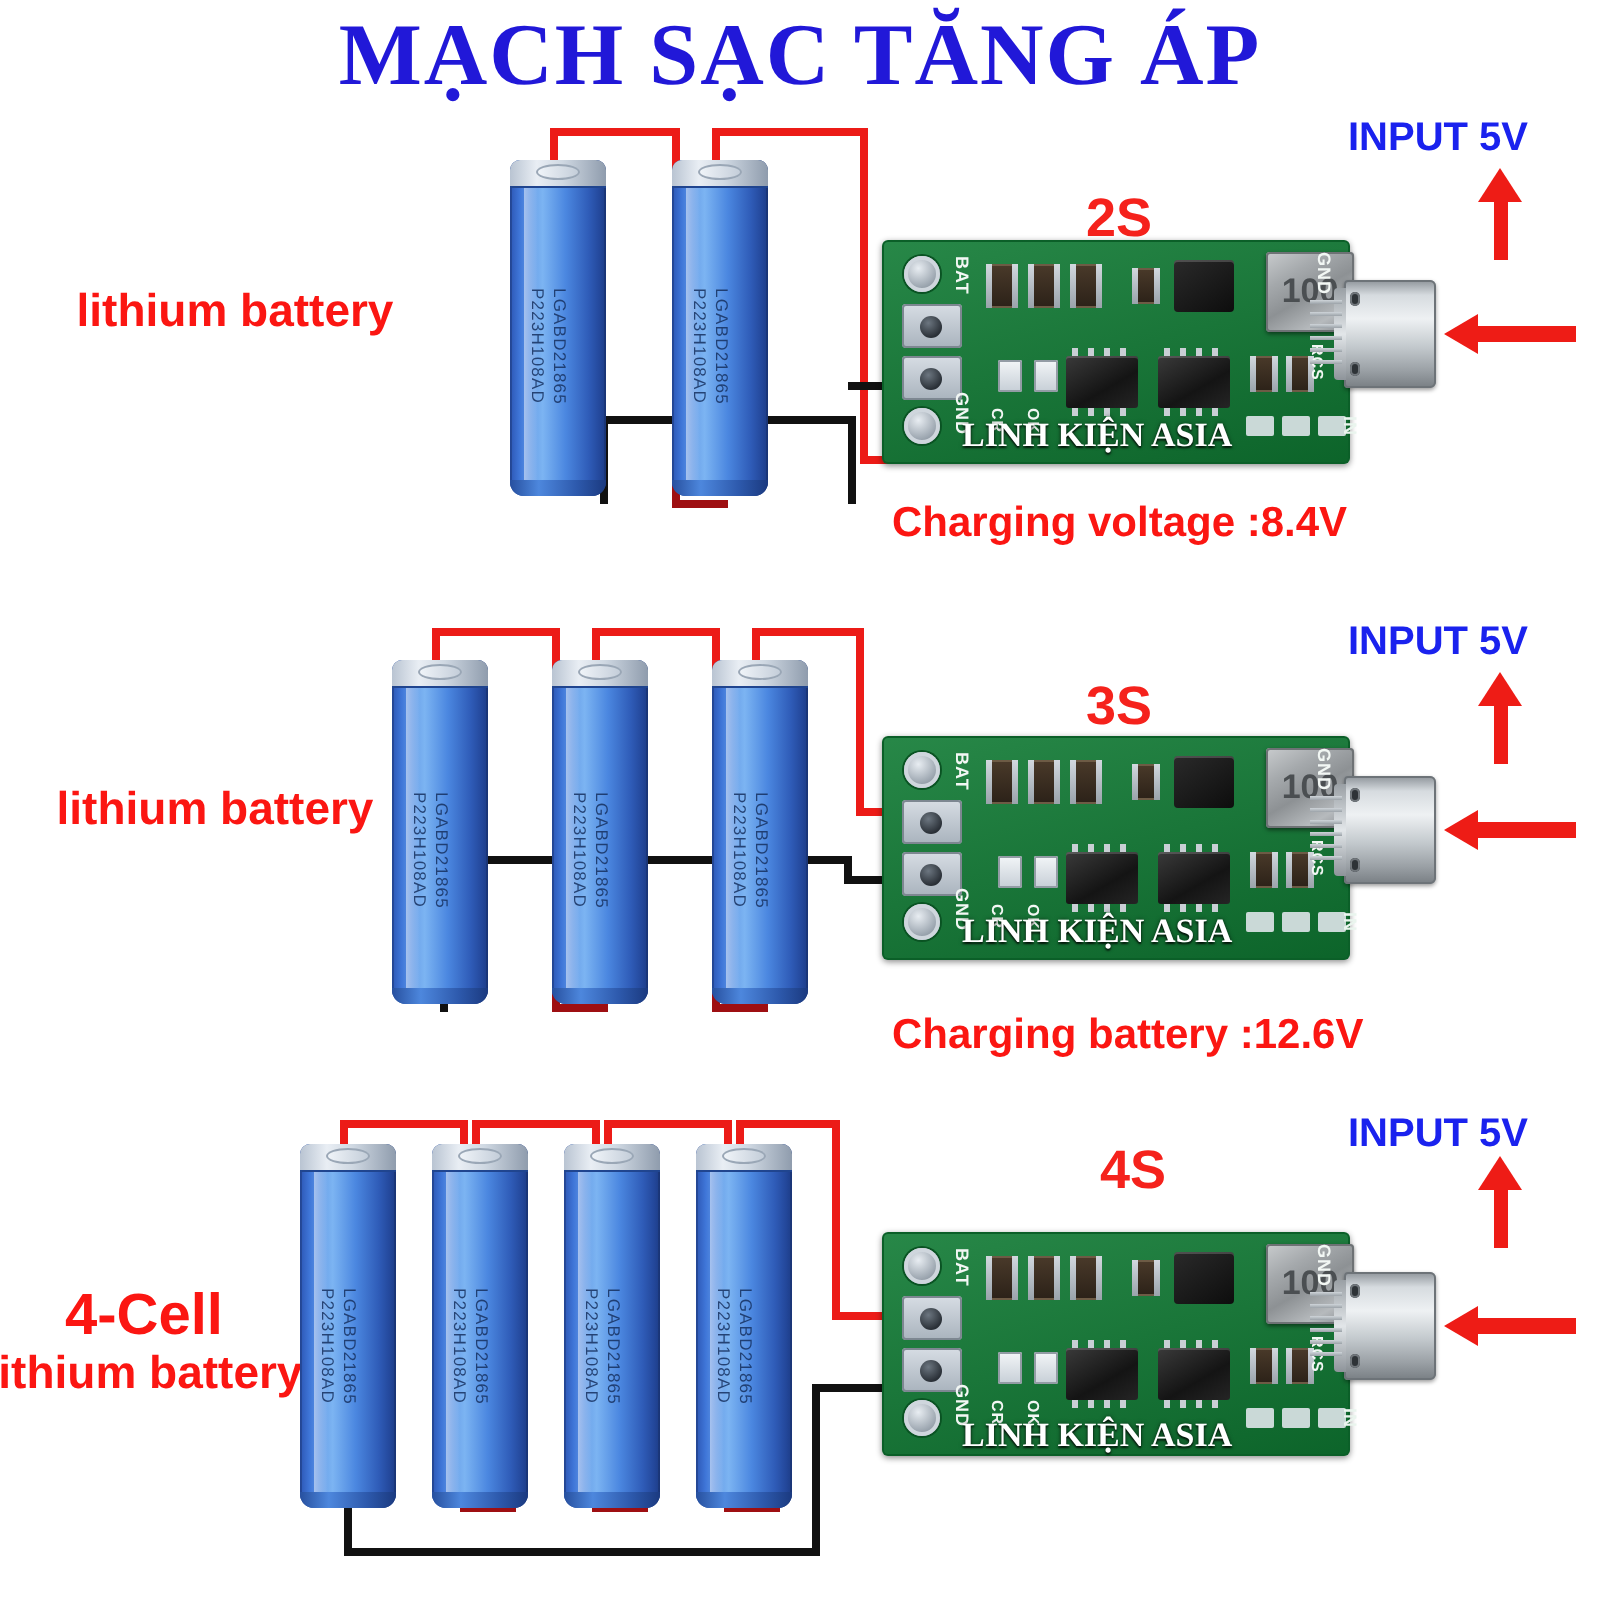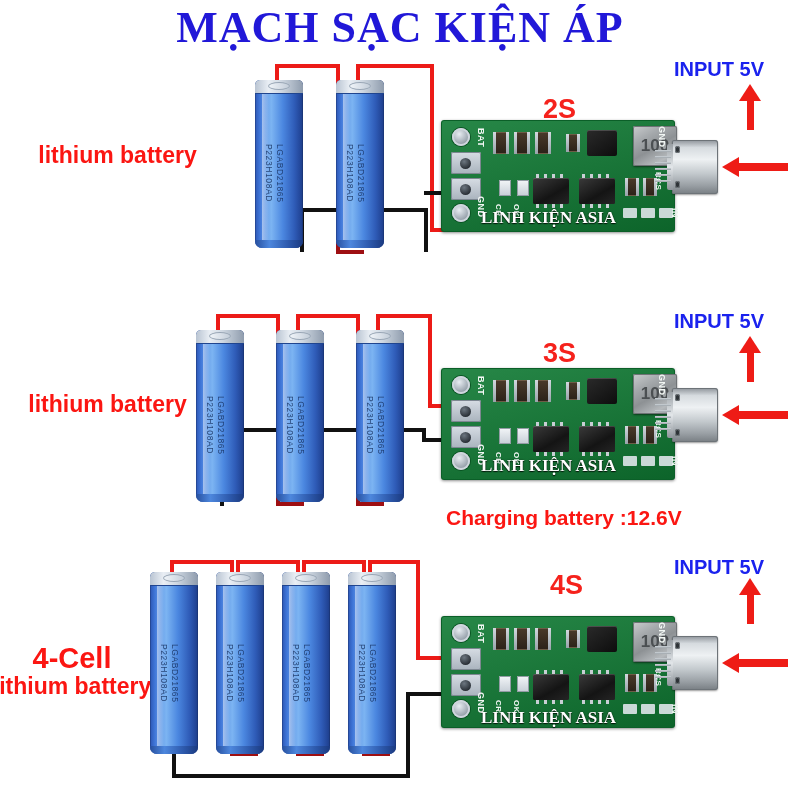--- a/index.html
+++ b/index.html
@@ -101,21 +101,21 @@
   .usbc .slotmark{position:absolute;left:3px;width:5px;height:7px;border-radius:3px;
       background:#2e3337;box-shadow:inset 0 0 0 1px #70767b;}
   .finger{position:absolute;background:linear-gradient(#cfd5da,#9ba2a8);height:2px;}
   .wm{position:absolute;color:#ffffff;font-weight:bold;
       font-family:"Liberation Serif",serif;white-space:nowrap;
       text-shadow:0 1px 1px rgba(0,0,0,.75),0 0 2px rgba(0,0,0,.55);}
 </style>
 </head>
 <body>
 
-<div class="abs" id="title">MẠCH SẠC KIỆN ÁP</div>
+<div class="abs" id="title">MẠCH SẠC TĂNG ÁP</div>
 
 <div class="abs" style="left:0;top:58px;width:800px;height:230px;">
 
   <div class="abs cell-cap" style="left:10px;top:85px;width:215px;">
     <div class="l2">lithium battery</div>
   </div>
 
   <div class="abs wr" style="left:275px;top:6px;width:65px;height:4px;"></div>
   <div class="abs wr" style="left:275px;top:6px;width:4px;height:22px;"></div>
   <div class="abs wr" style="left:336px;top:6px;width:4px;height:144px;"></div>
@@ -242,20 +242,21 @@
     <div class="finger" style="left:0;top:18px;width:16px;"></div>
     <div class="finger" style="left:0;top:24px;width:16px;"></div>
     <div class="finger" style="left:0;top:30px;width:16px;"></div>
   </div>
   <div class="abs leftarrow" style="left:722px;top:99px;">
       <div class="head"></div>
       <div class="stem"></div>
     </div>
   <div class="abs silk rot" style="left:680px;top:150px;color:#eaf5ee;"><span>IN</span></div>
 
+  <div class="abs volt" style="left:446px;top:192px;">Charging voltage :8.4V</div>
 </div>
 
 <div class="abs" style="left:0;top:310px;width:800px;height:230px;">
 
   <div class="abs cell-cap" style="left:0px;top:82px;width:215px;">
     <div class="l2">lithium battery</div>
   </div>
 
   <div class="abs wr" style="left:216px;top:4px;width:64px;height:4px;"></div>
   <div class="abs wr" style="left:216px;top:4px;width:4px;height:22px;"></div>

